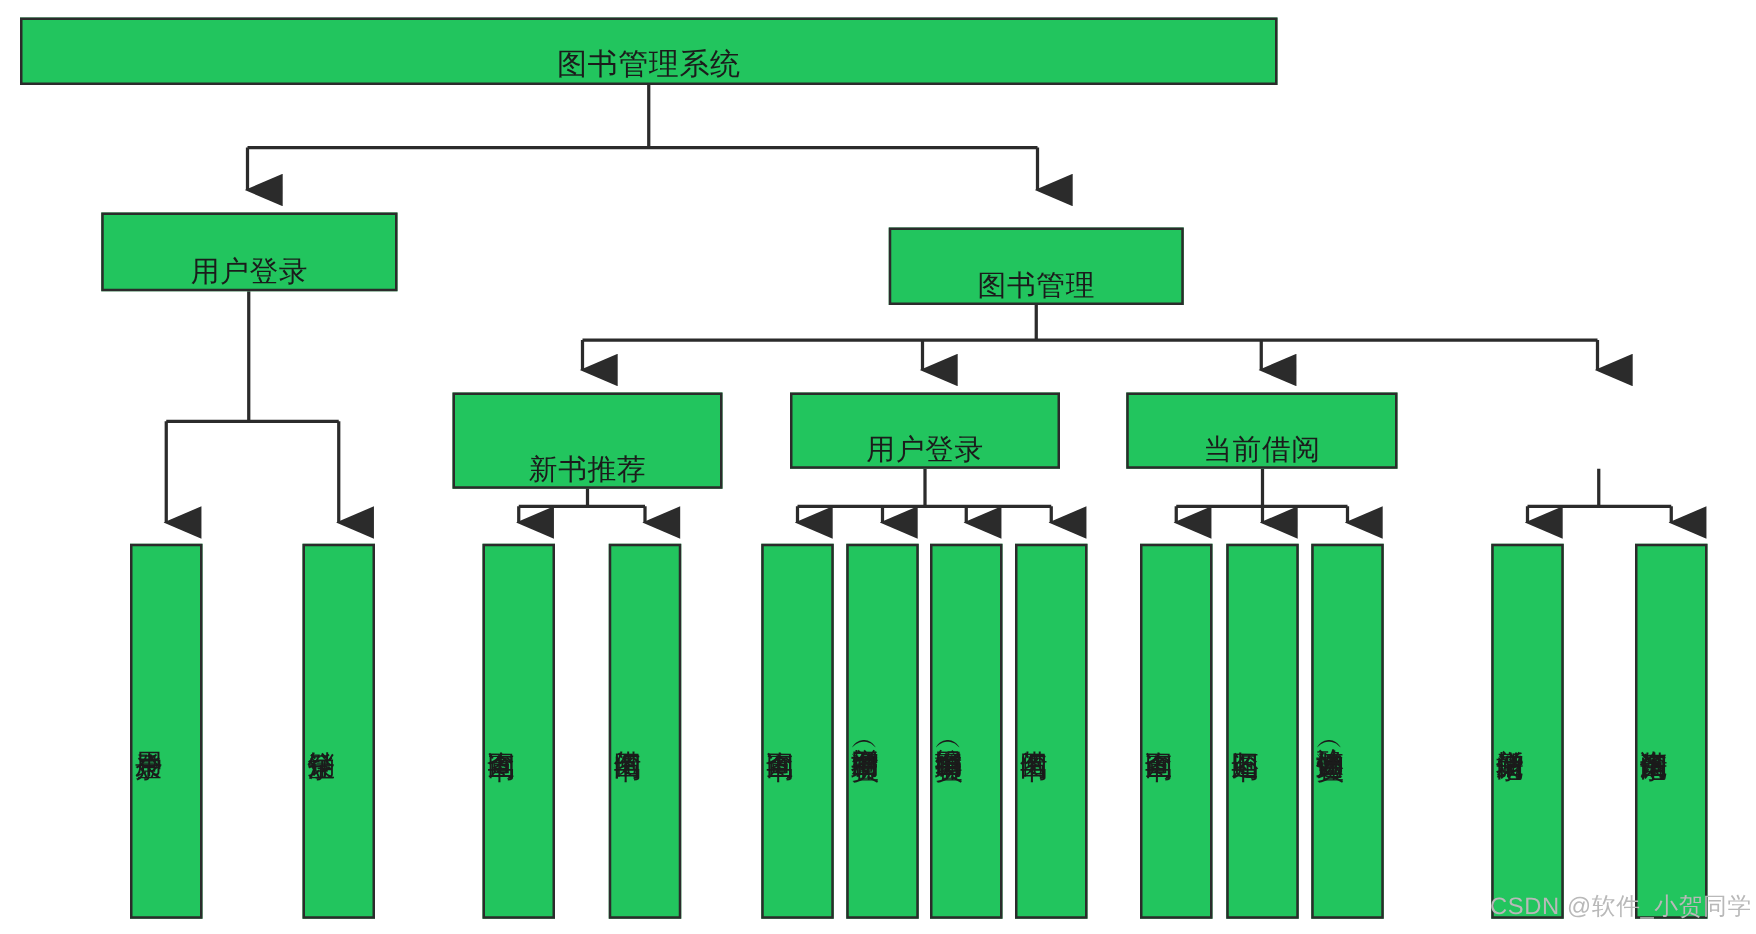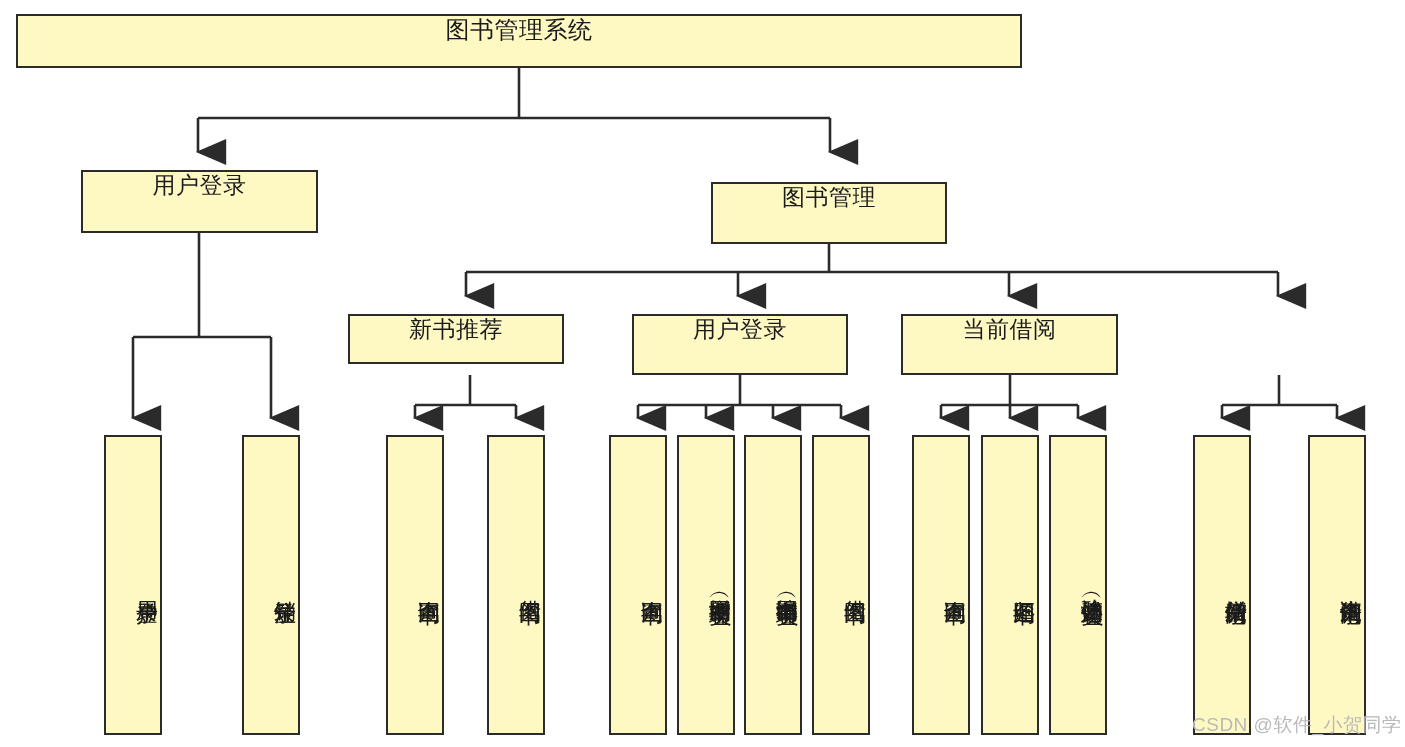--- a/index.html
+++ b/index.html
@@ -22,23 +22,23 @@
     left: 0;
     top: 0;
     width: 1405px;
     height: 747px;
     pointer-events: none;
   }
   .node {
     position: absolute;
     box-sizing: border-box;
     border: 2.5px solid #2b2b2b;
-    background: #fef9c3;
+    background: #22c55e;
     display: flex;
-    align-items: flex-start;
+    align-items: flex-end;
     justify-content: center;
     color: #1b1b1b;
     line-height: 1.18;
   }
   .node.horiz {
     font-size: 23px;
     letter-spacing: 0.5px;
   }
   .node.vert {
     writing-mode: vertical-rl;
@@ -131,21 +131,21 @@
   </div>
 
   <div class="node horiz" style="left:81px; top:170px; width:237px; height:63px;">
     <span>用户登录</span>
   </div>
 
   <div class="node horiz" style="left:711px; top:170px; width:236px; height:62px;margin-top:12px;">
     <span>图书管理</span>
   </div>
 
-  <div class="node horiz" style="left:348px; top:314px; width:216px; height:50px;font-family:Liberation Serif, serif;">
+  <div class="node horiz" style="left:362px; top:314px; width:216px; height:77px;font-family:Liberation Serif, serif;">
     <span>新书推荐</span>
   </div>
 
   <div class="node horiz" style="left:632px; top:314px; width:216px; height:61px;">
     <span>用户登录</span>
   </div>
 
   <div class="node horiz" style="left:901px; top:314px; width:217px; height:61px;">
     <span>当前借阅</span>
   </div>

